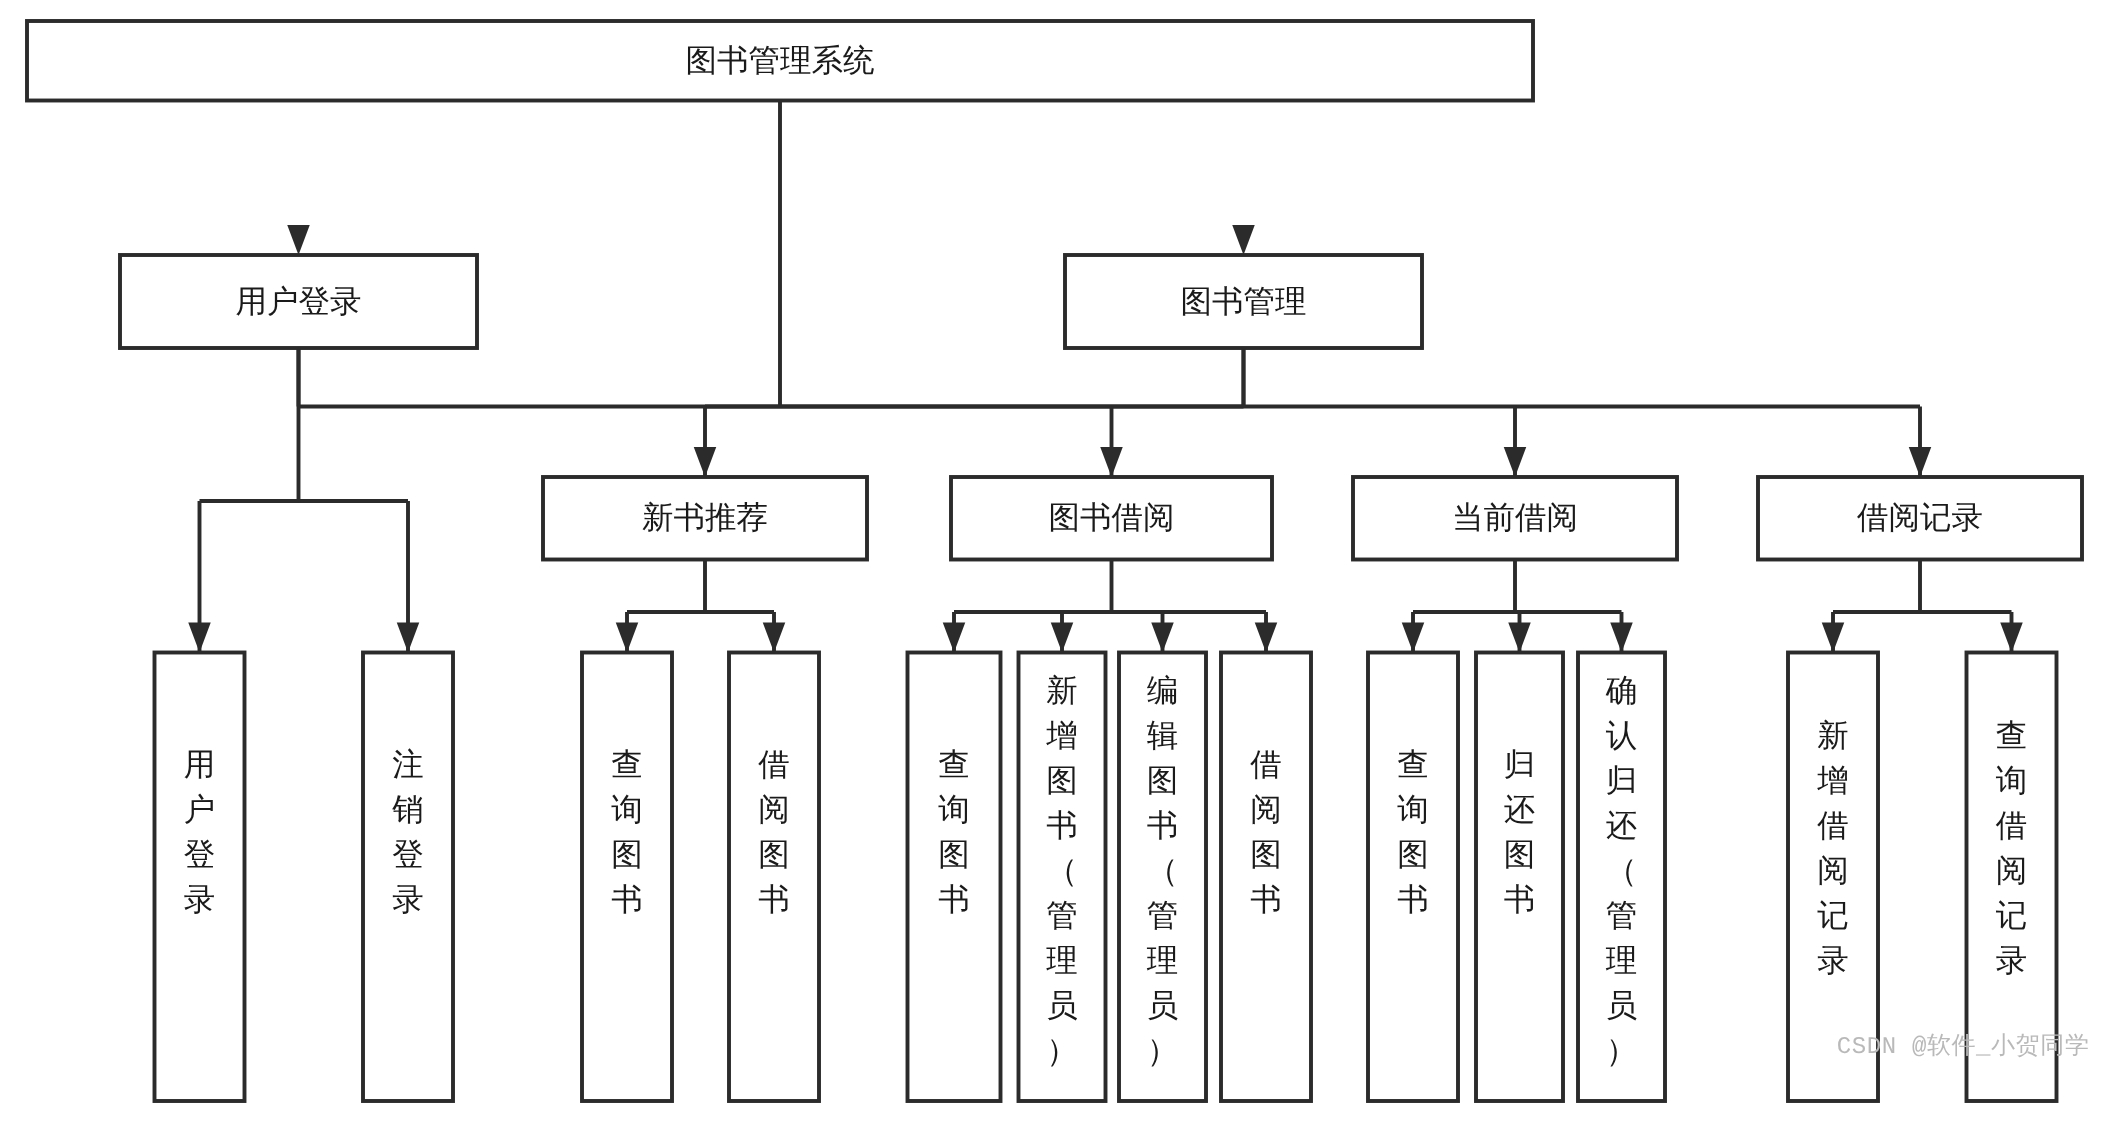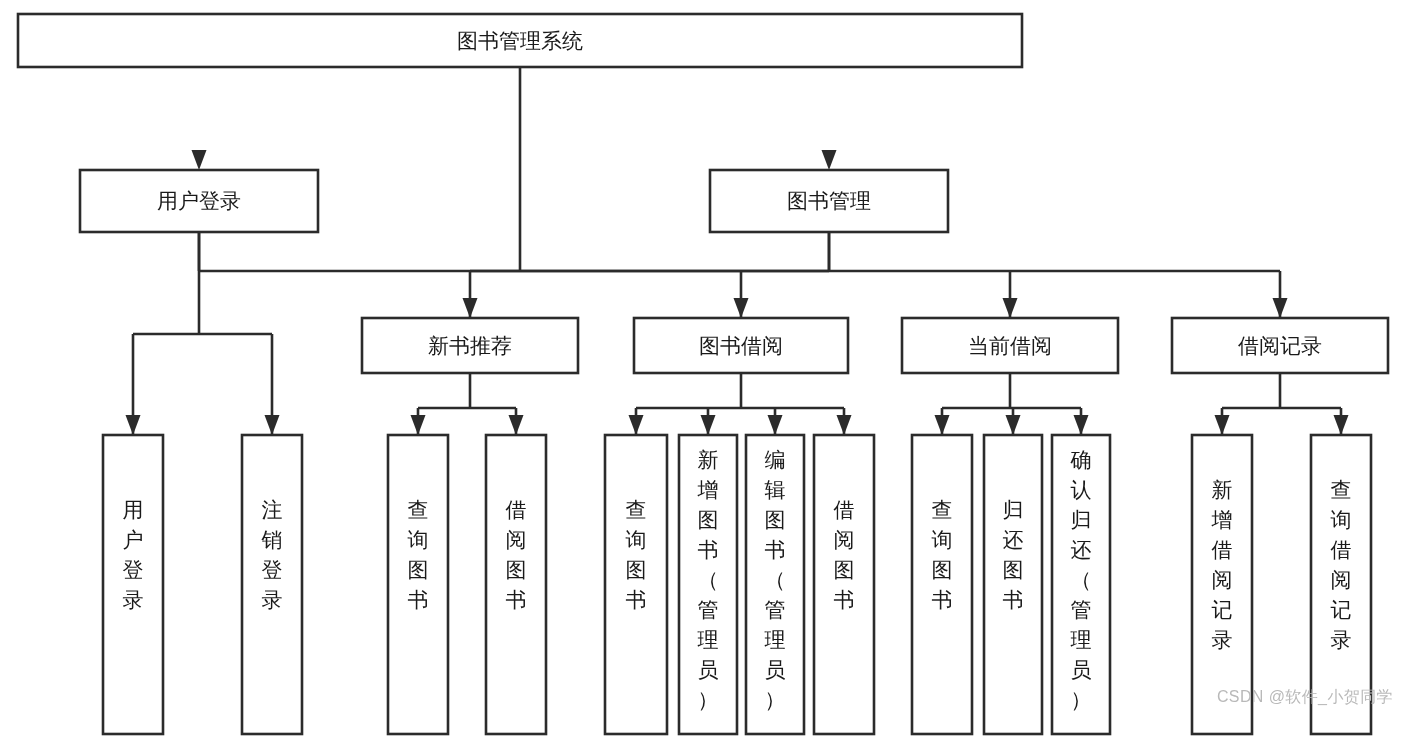--- a/index.html
+++ b/index.html
@@ -53,21 +53,21 @@
   .node-label-vertical {
     fill: #1a1a1a;
     font-family: "DejaVu Sans", "Liberation Sans", sans-serif;
     font-size: 21px;
     text-anchor: middle;
   }
   .watermark-text {
     position: absolute;
     right: 12px;
     bottom: 6px;
-    font-family: Liberation Sans, sans-serif;
+    font-family: Liberation Mono, monospace;
     font-size: 16px;
     color: #b9b9b9;
     letter-spacing: 0.4px;
     white-space: nowrap;
     user-select: none;
   }
 </style>
 </head>
 <body>
 

